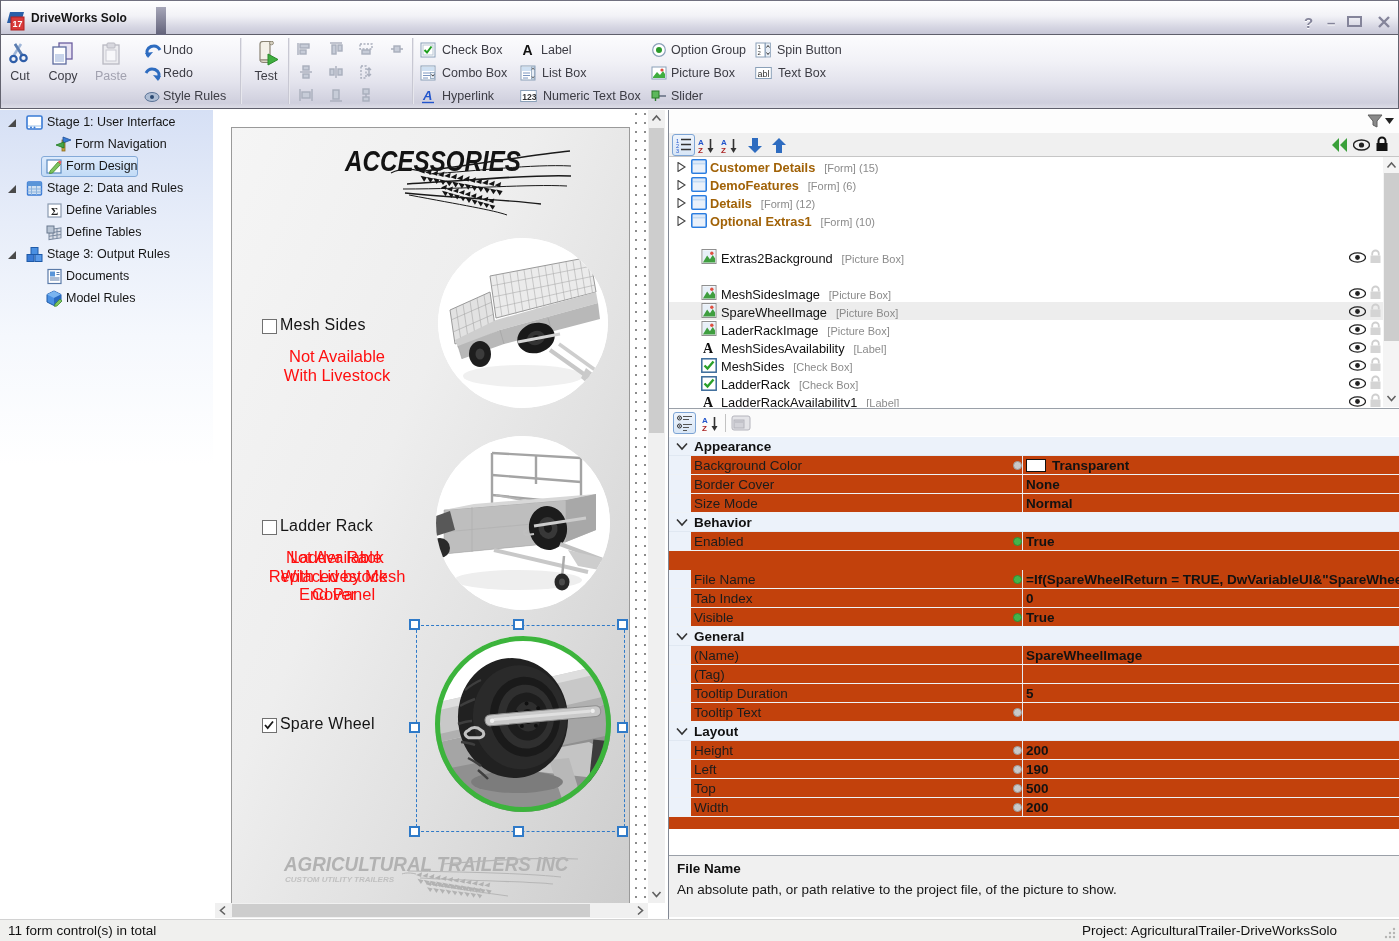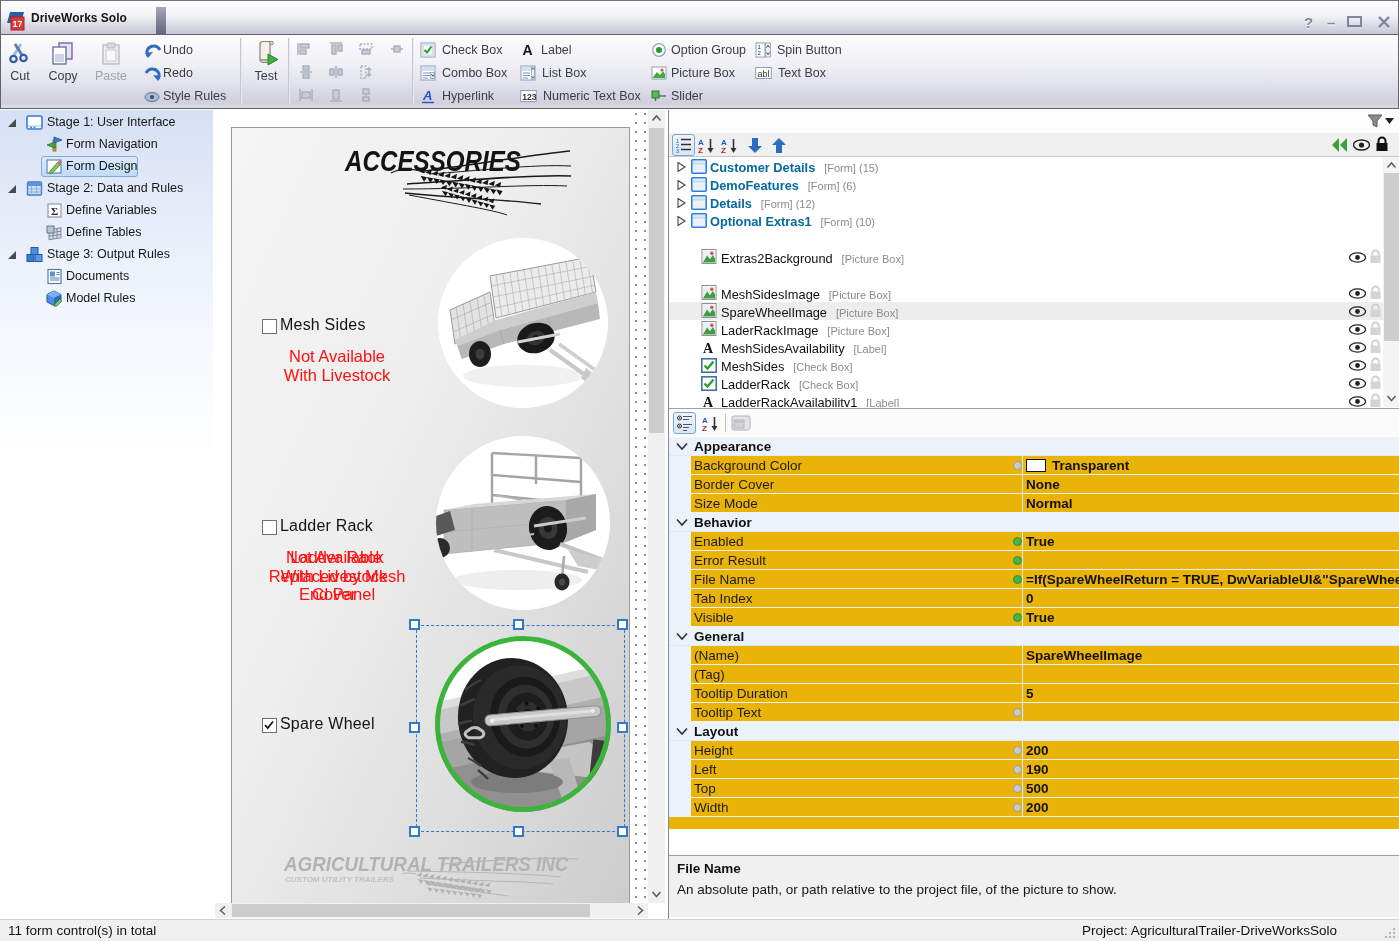--- a/index.html
+++ b/index.html
@@ -53,25 +53,25 @@
 
 .sbV { position:absolute; background:#f0f0f0; }
 .sbThumb { position:absolute; background:#cdcdcd; }
 
 
 #rightpanel { position:absolute; left:668px; top:110px; width:731px; height:809px; background:#fff; border-left:1px solid #828894; }
 #filterstrip { position:absolute; left:0; top:0; width:731px; height:23px; background:#fdfdfd; }
 #listtoolbar { position:absolute; left:0; top:23px; width:731px; height:24px; background:#f0f0f0; border-bottom:1px solid #c6c6c6; }
 #ctrllist { position:absolute; left:0; top:47px; width:731px; height:250px; overflow:hidden; background:#fff; }
 .lrow { position:absolute; left:0; width:715px; height:18px; white-space:nowrap; }
-.lrow .nm { font-weight:bold; font-size:12.8px; color:#0369a1; }
+.lrow .nm { font-weight:bold; font-size:12.8px; color:#a16207; }
 .lrow .nm2 { font-size:12.8px; color:#111; }
 .lrow .typ { font-size:11px; color:#8b8b8b; }
 #proptoolbar { position:absolute; left:0; top:298px; width:731px; height:28px; background:#fbfbfb; border-top:1px solid #9aa0a8; }
-#propgrid { position:absolute; left:0; top:327px; width:731px; height:392px; background:#eab308; }
+#propgrid { position:absolute; left:0; top:327px; width:731px; height:392px; background:#c2410c; }
 .prow { position:absolute; left:0; width:731px; height:19px; overflow:hidden; border-bottom:1px solid #eef2f6; }
 .pcat { background:#ecf2fa; border-bottom:1px solid #e0e8f2; }
 .pcat .cn { position:absolute; left:25px; top:2px; font-size:13.5px; font-weight:bold; color:#111; }
 .pname { position:absolute; left:25px; top:2px; font-size:13.5px; color:#1c1c1c; }
 .pval { position:absolute; left:357px; top:2px; font-size:13.5px; font-weight:bold; color:#121212; white-space:nowrap; }
 .pgut { position:absolute; left:0; top:0; width:22px; height:19px; background:#ecf2fa; }
 .pline { position:absolute; left:353px; top:0; width:1px; height:19px; background:#e4eaf1; }
 .dot { position:absolute; left:344px; top:5px; width:9px; height:9px; border-radius:50%; }
 .dotg { background:#44b34b; border:1px solid #2f8f36; }
 .dotx { background:#c9c9c9; border:1px solid #9b9b9b; }
@@ -307,21 +307,21 @@
         <polygon points="8,0 8,8 0,8" fill="#4a4a4a"></polygon>
       </svg>
     <svg class="ticon" style="left:26px;" width="17" height="17" viewBox="0 0 17 17">
         <rect x="1" y="2" width="15" height="13" rx="1.5" fill="#fff" stroke="#3a7bd5" stroke-width="1.6"></rect>
         <path d="M2 12 H15" stroke="#9cc2ea" stroke-width="1"></path>
         <circle cx="5" cy="13.5" r="1" fill="#3a7bd5"></circle>
         <circle cx="8.5" cy="13.5" r="1" fill="#3a7bd5"></circle>
       </svg>
     <span class="tlabel" style="left:47px;">Stage 1: User Interface</span>
   </div>
-  <div class="treerow" style="left:0; top:25px; width:195px;">
+  <div class="treerow" style="left:9px; top:25px; width:195px;">
     <svg class="ticon" style="left:46px;" width="17" height="17" viewBox="0 0 17 17">
         <rect x="7" y="4" width="3" height="11" fill="#c8a23c" stroke="#8a6d1e" stroke-width="0.8"></rect>
         <polygon points="8,1 16,4 8,7" fill="#3a7bd5" stroke="#1e4f96" stroke-width="0.8"></polygon>
         <polygon points="9,6 1,9 9,12" fill="#4aa44a" stroke="#1e7a1e" stroke-width="0.8"></polygon>
       </svg>
     <span class="tlabel" style="left:66px;">Form Navigation</span>
   </div>
   <div class="treerow" style="left:0; top:47px; width:249px;">
     <svg class="ticon" style="left:46px;" width="17" height="17" viewBox="0 0 17 17">
         <rect x="1" y="2" width="14" height="13" fill="#fff" stroke="#5a8ac0" stroke-width="1.2"></rect>
@@ -967,26 +967,20 @@
           <path d="M1 1.5 L6 7 L11 1.5" stroke="#333" stroke-width="1.6" fill="none"></path>
         </svg>
       </div>
     <div class="prow" style="top:95px;">
         <div class="pgut"></div>
         <div class="pline"></div>
         <div class="pname">Enabled</div>
         <div class="dot dotg"></div>
         <div class="pval">True</div>
       </div>
-    <div class="prow" style="top:114px;">
-        <div class="pgut"></div>
-        <div class="pline"></div>
-        <div class="pname">Error Result</div>
-        <div class="dot dotg"></div>
-      </div>
     <div class="prow" style="top:133px;">
         <div class="pgut"></div>
         <div class="pline"></div>
         <div class="pname">File Name</div>
         <div class="dot dotg"></div>
         <div class="pval">=If(SpareWheelReturn = TRUE, DwVariableUI&amp;"SpareWheelSelect</div>
       </div>
     <div class="prow" style="top:152px;">
         <div class="pgut"></div>
         <div class="pline"></div>

